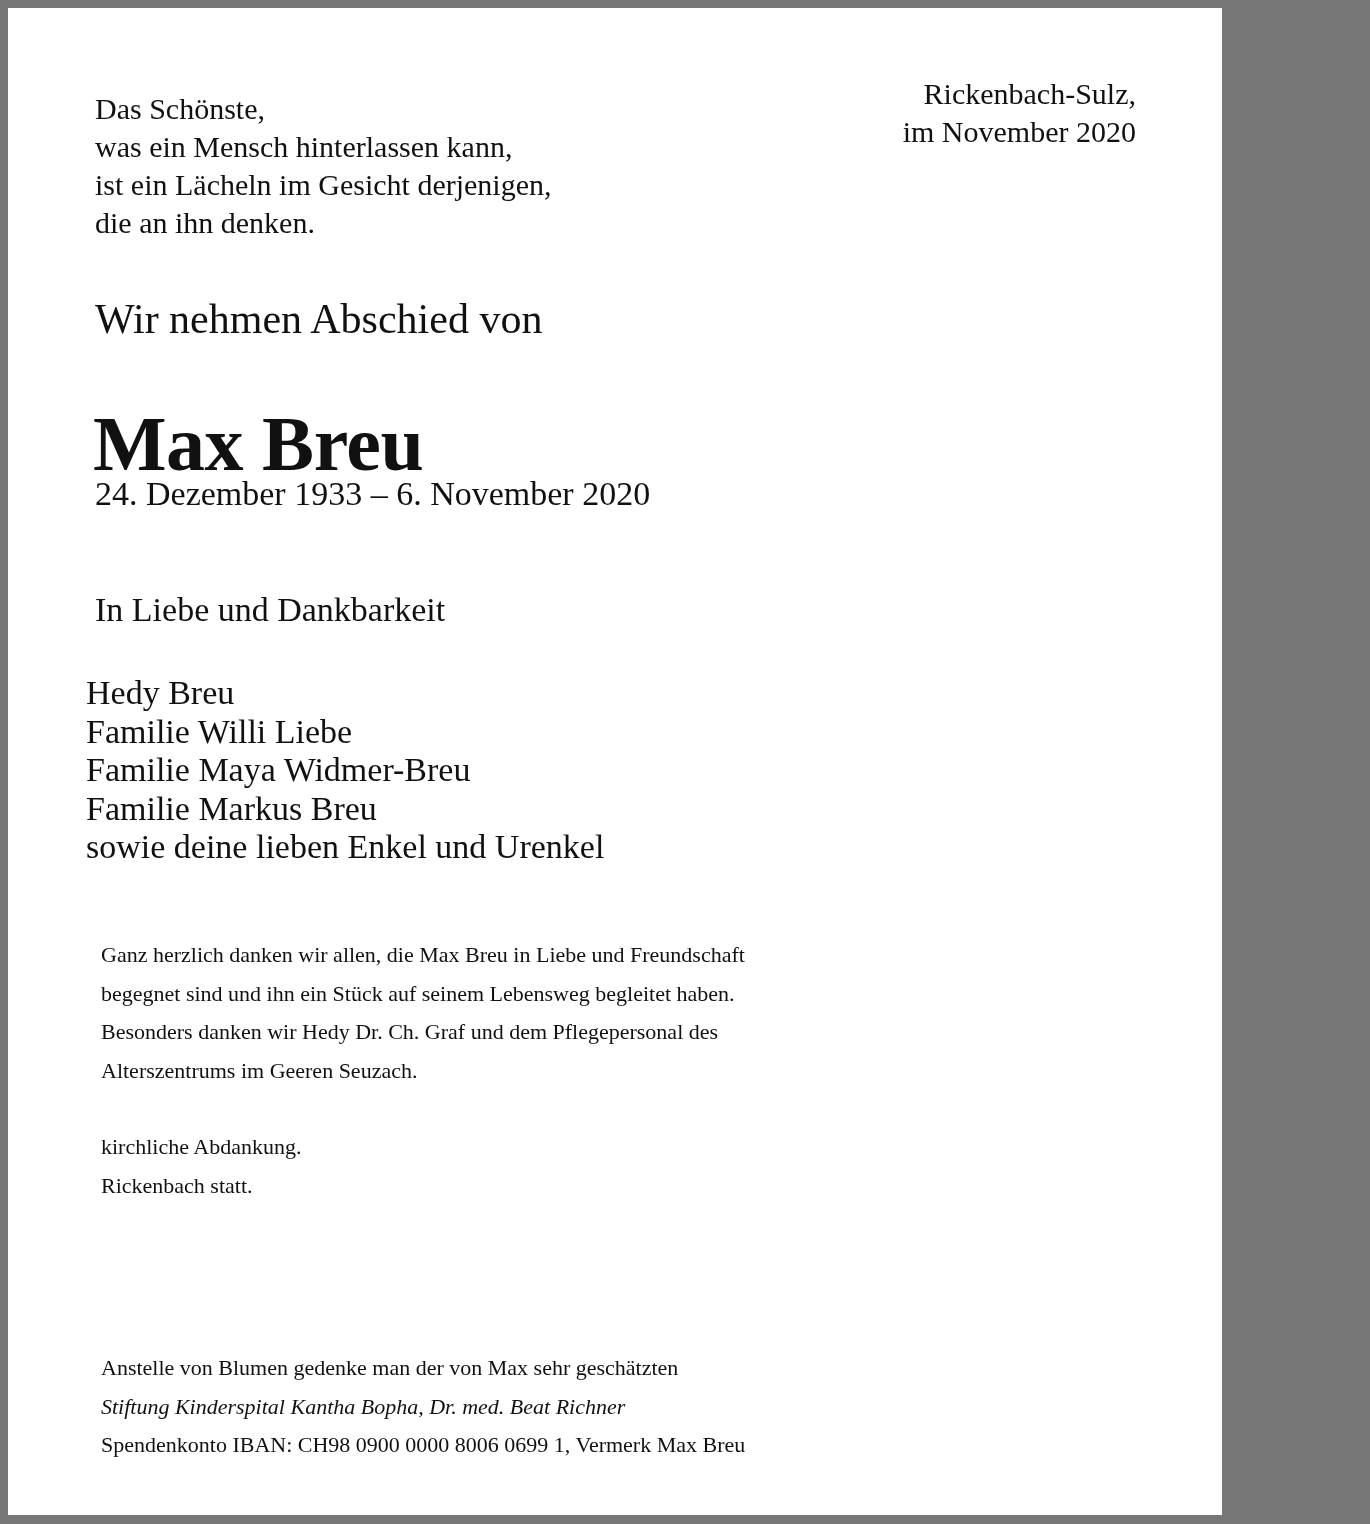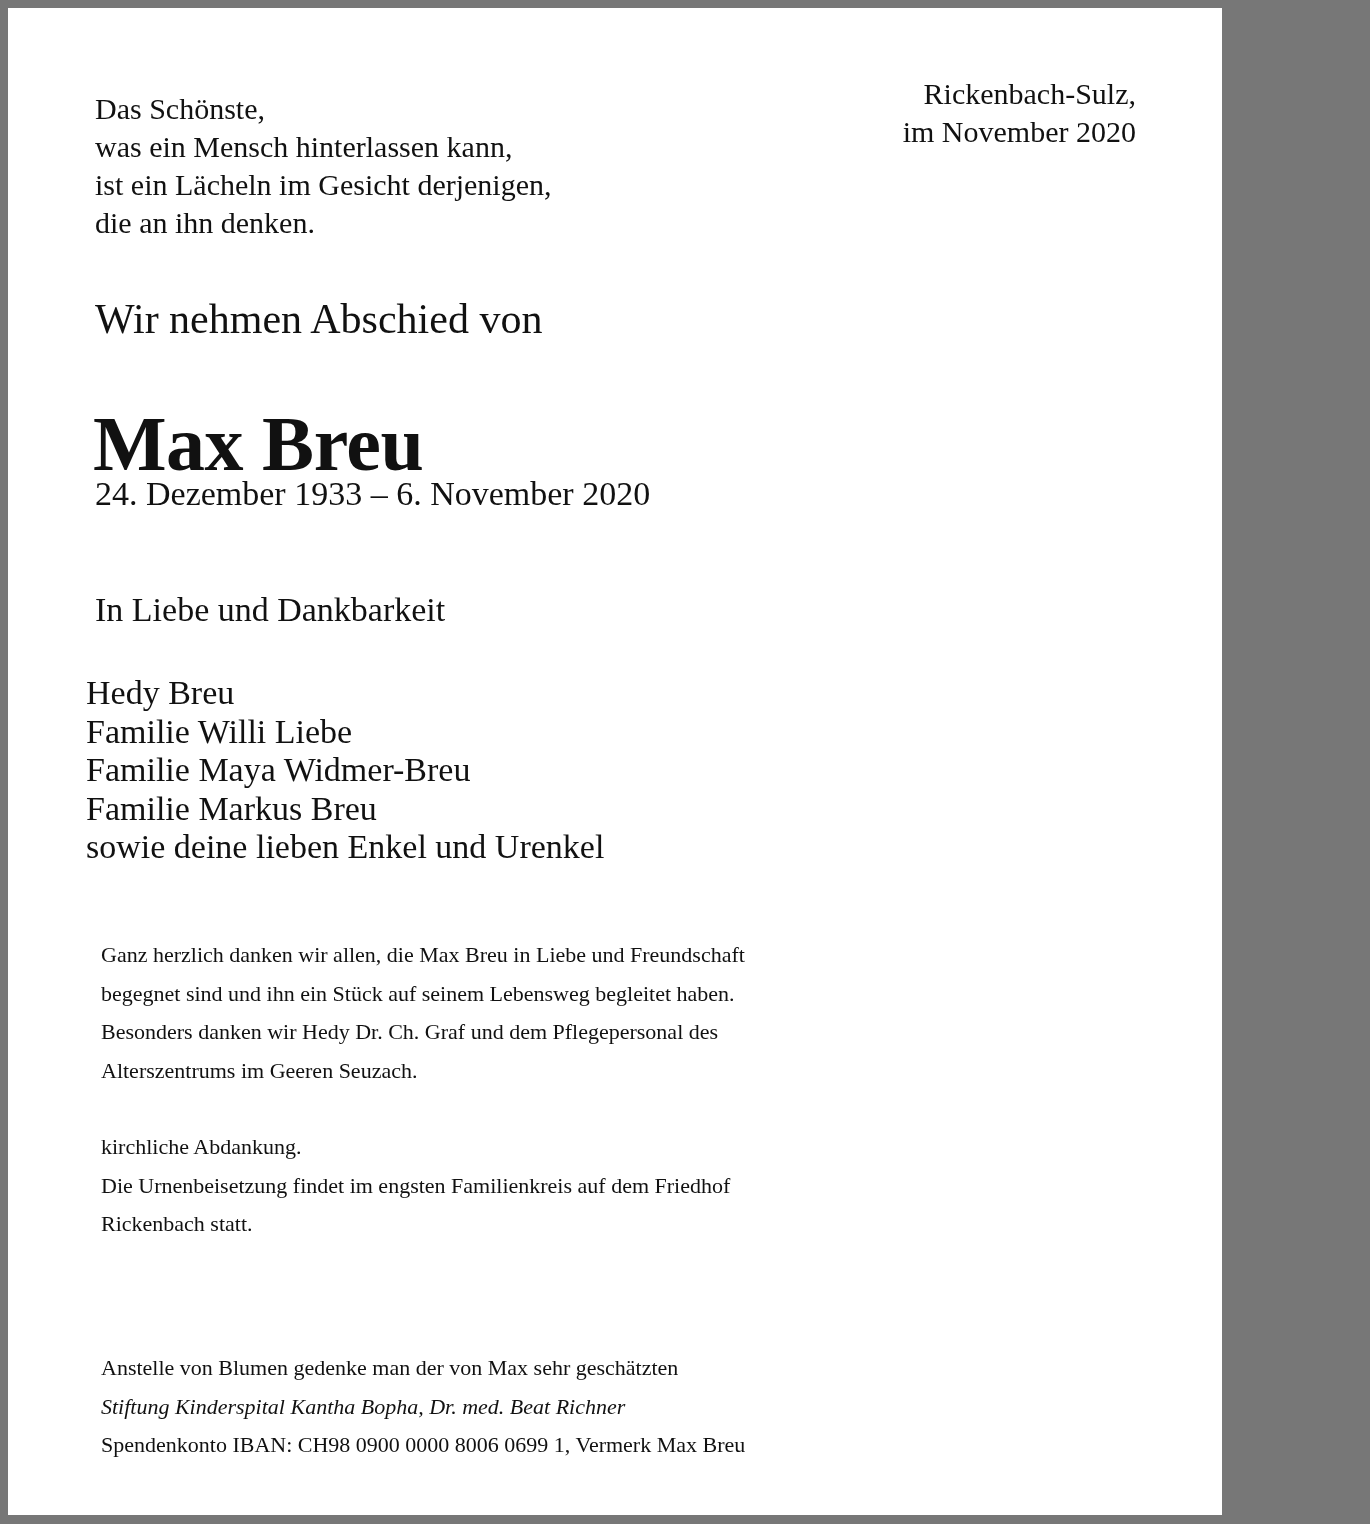--- a/index.html
+++ b/index.html
@@ -116,21 +116,20 @@
 
   <div class="abs para thanks">
     <span class="line">Ganz herzlich danken wir allen, die Max Breu in Liebe und Freundschaft</span>
     <span class="line">begegnet sind und ihn ein Stück auf seinem Lebensweg begleitet haben.</span>
     <span class="line">Besonders danken wir Hedy Dr. Ch. Graf und dem Pflegepersonal des</span>
     <span class="line">Alterszentrums im Geeren Seuzach.</span>
   </div>
 
   <div class="abs para notice">
     <span class="line">kirchliche Abdankung.</span>
-    <span class="line">Die Urnenbeisetzung findet im engsten Familienkreis auf dem Friedhof</span>
     <span class="line">Rickenbach statt.</span>
   </div>
 
   <div class="abs para donation">
     <span class="line">Anstelle von Blumen gedenke man der von Max sehr geschätzten</span>
     <span class="line italic">Stiftung Kinderspital Kantha Bopha, Dr. med. Beat Richner</span>
     <span class="line">Spendenkonto IBAN: CH98 0900 0000 8006 0699 1, Vermerk Max Breu</span>
   </div>
 
 </div>

